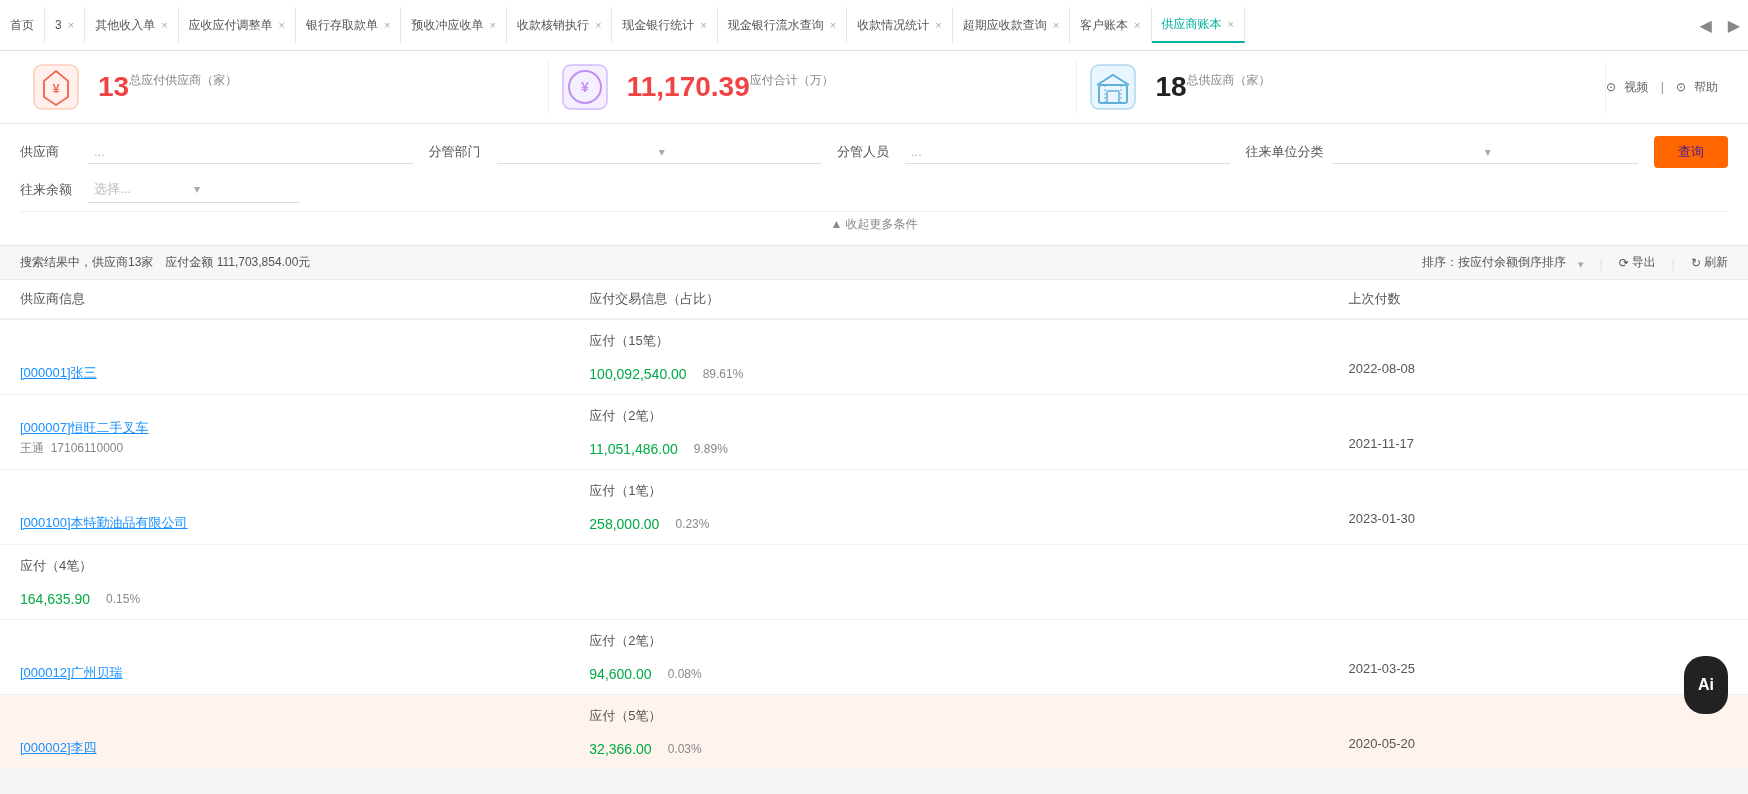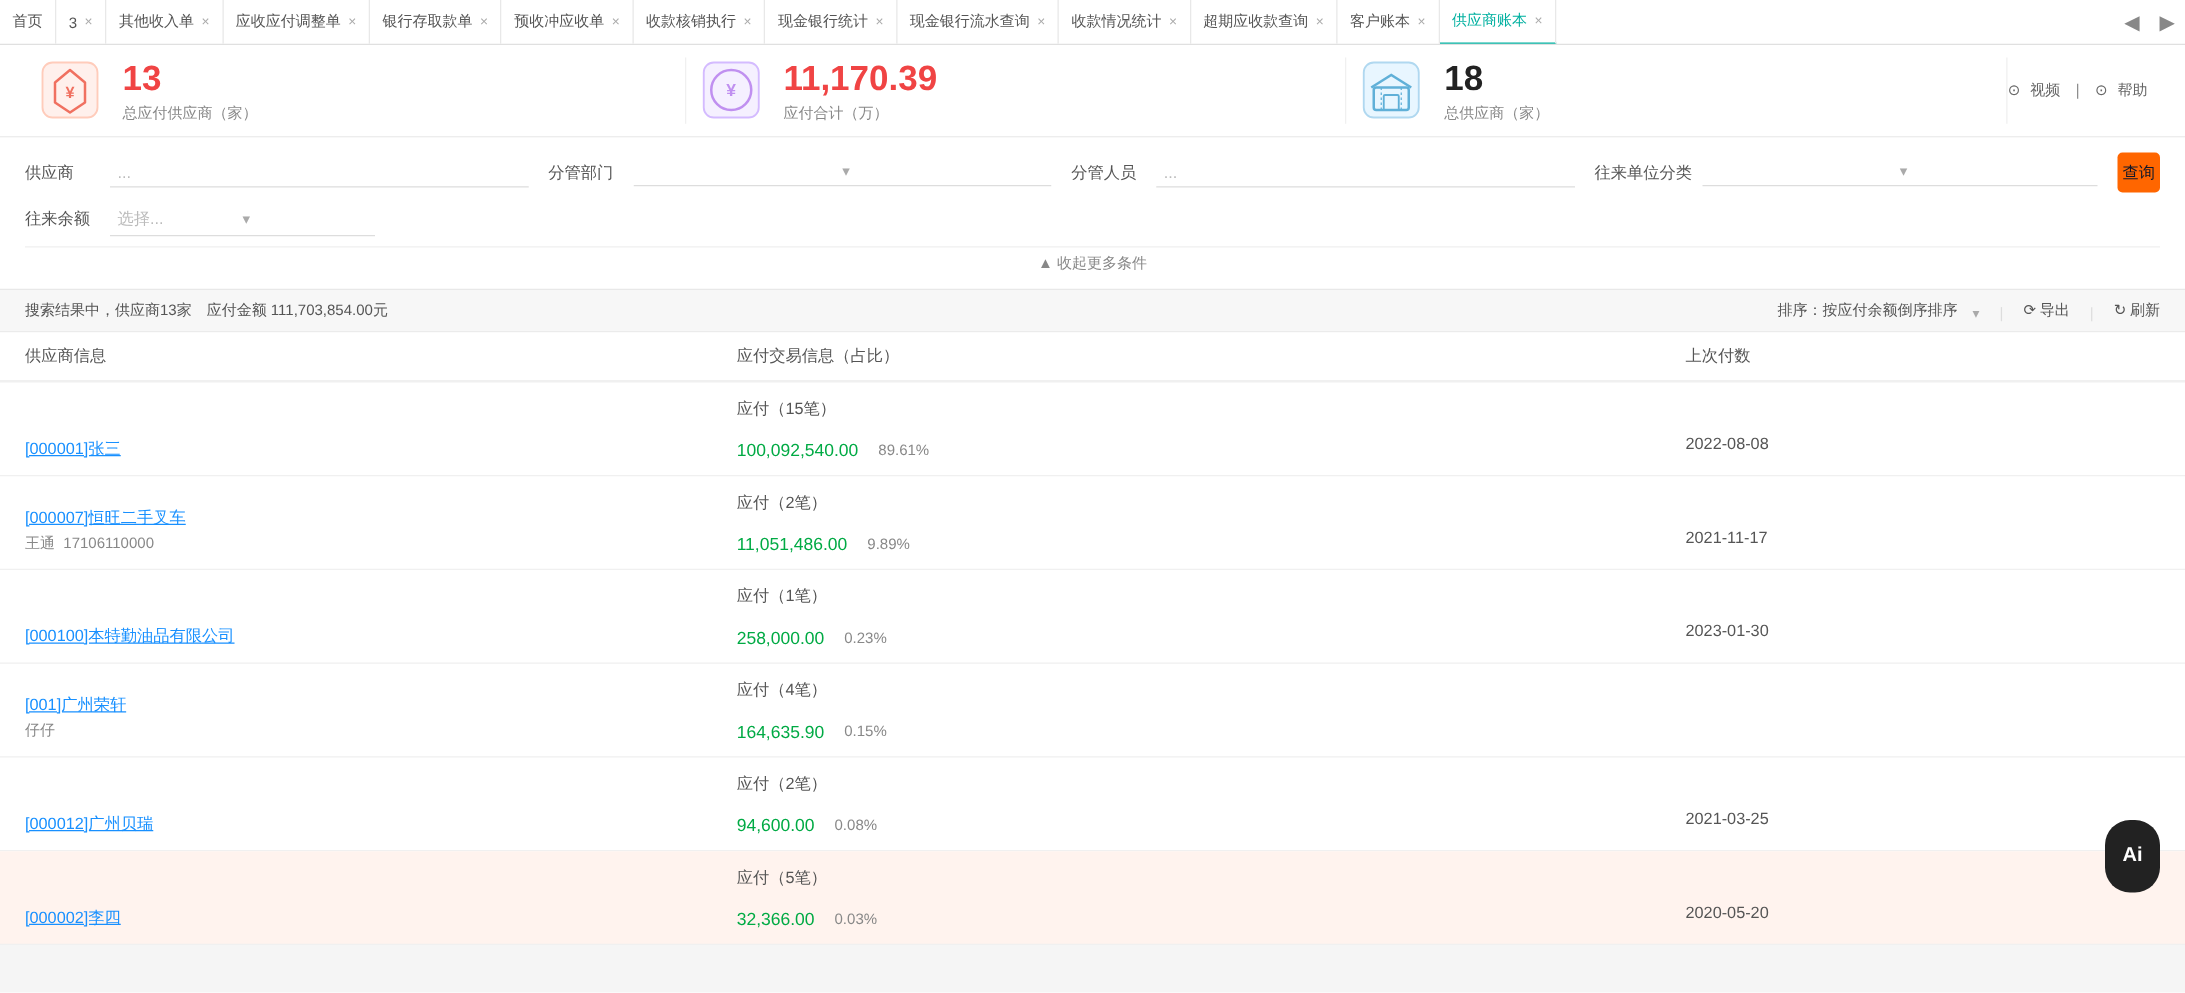--- a/index.html
+++ b/index.html
@@ -4,21 +4,21 @@
   <style>
     * { box-sizing: border-box; margin: 0; padding: 0; }
     body { font-family: 'Microsoft YaHei', Arial, sans-serif; font-size: 13px; background: #f5f5f5; color: #333; overflow-x: hidden; }
 
     
     .top-nav {
       display: flex;
       align-items: center;
       background: #fff;
       border-bottom: 1px solid #e0e0e0;
-      height: 36px;
+      height: 51px;
       overflow: hidden;
     }
     .nav-tab {
       display: flex;
       align-items: center;
       padding: 0 10px;
       height: 36px;
       font-size: 12px;
       color: #555;
       border-right: 1px solid #e8e8e8;
@@ -46,21 +46,21 @@
       border-right: 1px solid #f0f0f0;
       padding: 0 30px 0 10px;
     }
     .summary-card:last-child { border-right: none; }
     .summary-icon {
       width: 52px;
       height: 52px;
       margin-right: 16px;
       flex-shrink: 0;
     }
-    .summary-info { display: flex; flex-direction: column; }
+    .summary-info { display: flex; }
     .summary-number { font-size: 28px; font-weight: bold; color: #f04444; line-height: 1.2; }
     .summary-label { font-size: 12px; color: #888; margin-top: 2px; }
     .summary-number.dark { color: #222; }
 
     .top-right-links {
       display: flex;
       align-items: center;
       margin-left: auto;
       font-size: 12px;
       color: #666;
@@ -112,23 +112,23 @@
       flex: 1;
       border-bottom: 1px solid #ddd;
       padding: 4px 6px;
       cursor: pointer;
       min-width: 0;
     }
     .filter-select span { flex: 1; color: #bbb; font-size: 13px; }
     .filter-select .arrow { color: #aaa; font-size: 12px; }
     .btn-query {
       background: #ff6600;
-      color: #0f172a;
+      color: #4c1d95;
       border: none;
-      padding: 7px 4px;
+      padding: 7px 24px;
       border-radius: 4px;
       font-size: 13px;
       cursor: pointer;
       white-space: nowrap;
       flex-shrink: 0;
     }
     .collapse-bar {
       text-align: center;
       padding: 4px 0;
       border-top: 1px solid #f0f0f0;
@@ -447,24 +447,20 @@
           <span class="transaction-percent">0.23%</span>
         </div>
       </div>
     </div>
     <div class="col-last-payment">
       <span class="last-payment">2023-01-30</span>
     </div>
   </div>
 
   <div class="table-row">
-    <div class="col-supplier-info">
-      <span class="supplier-name">[001]广州荣轩</span>
-      <div class="supplier-contact">仔仔</div>
-    </div>
     <div class="col-transaction">
       <div class="transaction-info">
         <span class="transaction-label">应付（4笔）</span>
         <div class="transaction-row">
           <span class="transaction-amount">164,635.90</span>
           <span class="transaction-percent">0.15%</span>
         </div>
       </div>
     </div>
     <div class="col-last-payment">

